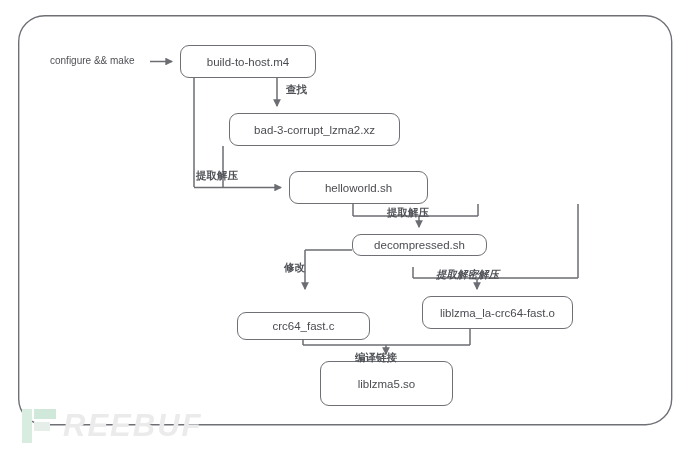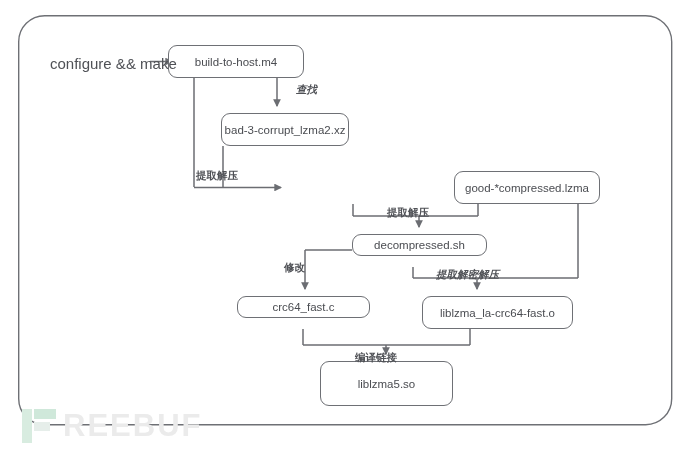--- a/index.html
+++ b/index.html
@@ -15,37 +15,37 @@
     position:absolute;left:22px;top:405px;height:42px;
     display:flex;align-items:center;gap:7px;
     pointer-events:none;user-select:none;
   }
   #wm-mark{position:relative;width:34px;height:34px;}
   #wm-mark .bar-v{position:absolute;left:0;top:0;width:10px;height:34px;background:#d8ece0;}
   #wm-mark .bar-h1{position:absolute;left:12px;top:0;width:22px;height:10px;background:#cfe8da;}
   #wm-mark .bar-h2{position:absolute;left:12px;top:13px;width:16px;height:9px;background:#e6eeea;}
   #wm-text{
     font-size:31px;font-weight:bold;letter-spacing:2px;color:#ebebeb;
-    font-family:"Liberation Sans","DejaVu Sans",sans-serif;line-height:34px;
+    font-family:"Liberation Sans","DejaVu Sans",sans-serif;line-height:34px;font-style:italic;
   }
 
   
   .node{
     position:absolute;box-sizing:border-box;
     border:1.4px solid #6e7075;border-radius:9px;background:#ffffff;
     display:flex;align-items:center;justify-content:center;
     color:#4a4c51;font-size:11.5px;white-space:nowrap;
   }
   
   .elabel{
     position:absolute;color:#4f5156;font-size:10.5px;white-space:nowrap;
     background:transparent;
   }
   .elabel.cn{font-weight:bold;font-size:10.5px;}
-  .elabel.latin{font-size:15px;}
+  .elabel.latin{font-size:10px;}
 </style>
 </head>
 <body>
 
 <div id="stage">
 
   <svg id="flow-svg" viewBox="0 0 690 449" xmlns="http://www.w3.org/2000/svg">
     <defs>
       <marker id="arrow" viewBox="0 0 10 10" refX="8.6" refY="5" markerWidth="5.2" markerHeight="5.2" orient="auto-start-reverse">
         <path d="M 0 0 L 10 5 L 0 10 z" fill="#6b6d72"></path>
@@ -79,38 +79,38 @@
       <path d="M 413 278 L 578 278"></path>
       <path d="M 477 278 L 477 289" marker-end="url(#arrow)"></path>
 
       <path d="M 303 329 L 303 345"></path>
       <path d="M 470 329 L 470 345"></path>
       <path d="M 303 345 L 470 345"></path>
       <path d="M 386 345 L 386 354" marker-end="url(#arrow)"></path>
     </g>
   </svg>
 
-  <div class="node" style="left:168px;top:45px;width:136px;height:33px;">build-to-host.m4</div>
+  <div class="node" style="left:180px;top:45px;width:136px;height:33px;">build-to-host.m4</div>
 
-  <div class="node" style="left:221px;top:113px;width:128px;height:33px;">bad-3-corrupt_lzma2.xz</div>
+  <div class="node" style="left:229px;top:113px;width:171px;height:33px;">bad-3-corrupt_lzma2.xz</div>
 
+  <div class="node" style="left:289px;top:171px;width:139px;height:33px;">helloworld.sh</div>
 
-  <div class="node" style="left:454px;top:171px;width:146px;height:33px;">good-*compressed.lzma</div>
 
   <div class="node" style="left:352px;top:234px;width:135px;height:22px;">decompressed.sh</div>
 
-  <div class="node" style="left:237px;top:296px;width:133px;height:22px;">crc64_fast.c</div>
+  <div class="node" style="left:237px;top:312px;width:133px;height:28px;">crc64_fast.c</div>
 
   <div class="node" style="left:410px;top:296px;width:151px;height:33px;margin-left:12px;">liblzma_la-crc64-fast.o</div>
 
   <div class="node" style="left:320px;top:361px;width:133px;height:45px;">liblzma5.so</div>
 
   <div class="elabel latin" style="left:50px;top:55px;">configure &amp;&amp; make</div>
 
-  <div class="elabel cn" style="left:296px;top:83px;font-style:italic;">查找</div>
+  <div class="elabel cn" style="left:286px;top:83px;">查找</div>
 
   <div class="elabel cn" style="left:196px;top:169px;">提取解压</div>
 
   <div class="elabel cn" style="left:387px;top:206px;">提取解压</div>
 
   <div class="elabel cn" style="left:284px;top:261px;">修改</div>
 
   <div class="elabel cn" style="left:436px;top:268px;font-style:italic;">提取解密解压</div>
 
   <div class="elabel cn" style="left:355px;top:335px;margin-top:16px;">编译链接</div>

